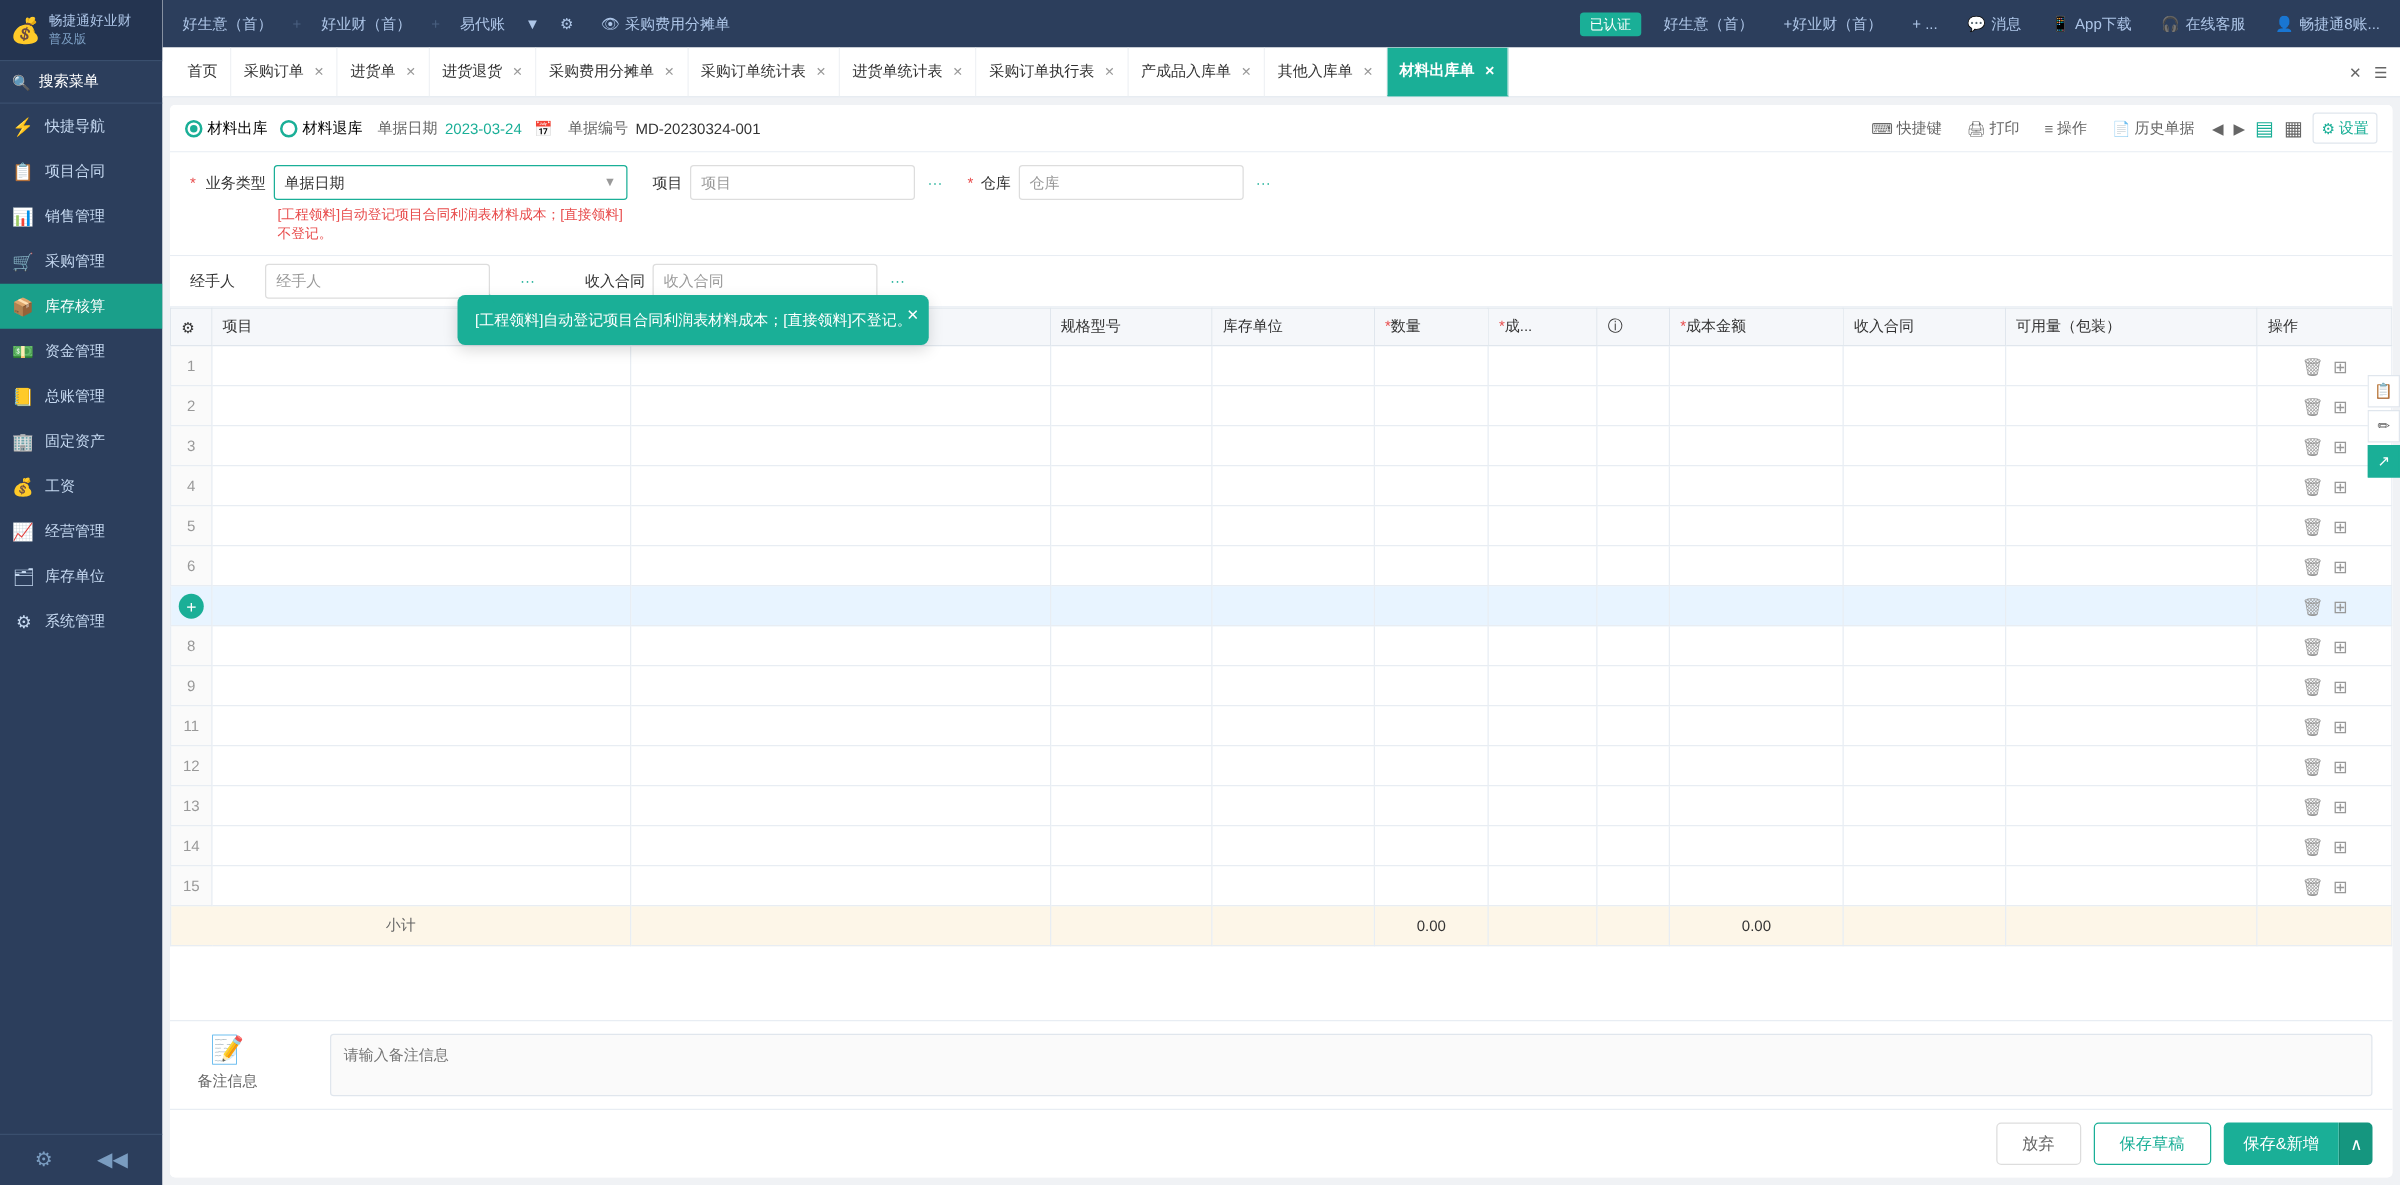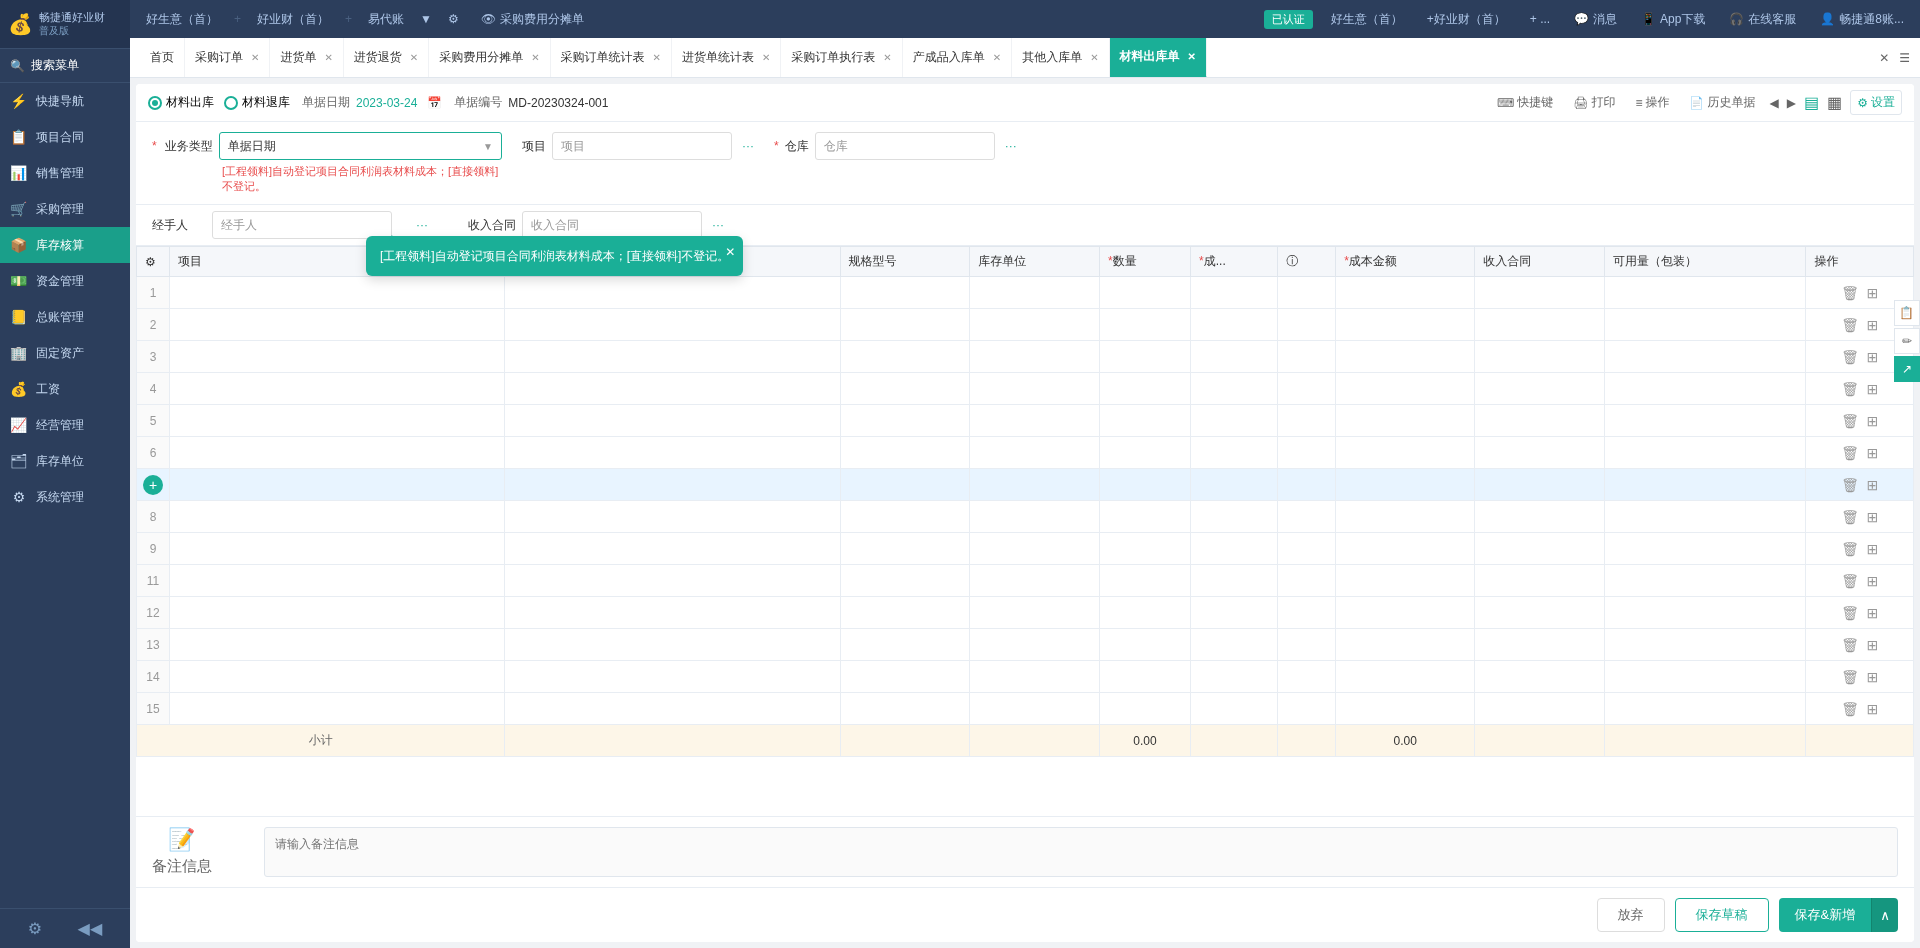--- a/index.html
+++ b/index.html
@@ -625,21 +625,21 @@
   <td></td>
   <td></td>
 </tr>
           </tbody>
       </table>
     </div>
 
     <div style="padding: 10px 16px; border-top: 1px solid #e8edf3; display:flex; align-items:flex-start; gap:16px; background:#fff;">
       <div style="display:flex; flex-direction:column; align-items:center; gap:4px; min-width:60px;">
         <span style="color:#1aaf97; font-size:22px;">📝</span>
-        <span style="font-size:15px; color:#666;">备注信息</span>
+        <span style="font-size:12px; color:#666;">备注信息</span>
       </div>
       <textarea style="flex: 1 1 0%; border: 1px solid rgb(224, 230, 237); border-radius: 3px; padding: 8px 10px; color: rgb(153, 153, 153); background: rgb(250, 250, 250); min-height: 50px; font-size: 12px; resize: none; font-family: inherit; margin-left: 36px;" placeholder="请输入备注信息"></textarea>
     </div>
 
     <div style="padding: 10px 16px; border-top: 1px solid #e8edf3; display:flex; justify-content:flex-end; gap:10px; background:#fff;">
       <button class="btn btn-default">放弃</button>
       <button class="btn btn-outline">保存草稿</button>
       <div class="btn-split">
         <button class="btn-split-main">保存&amp;新增</button>
         <button class="btn-split-arrow">∧</button>

